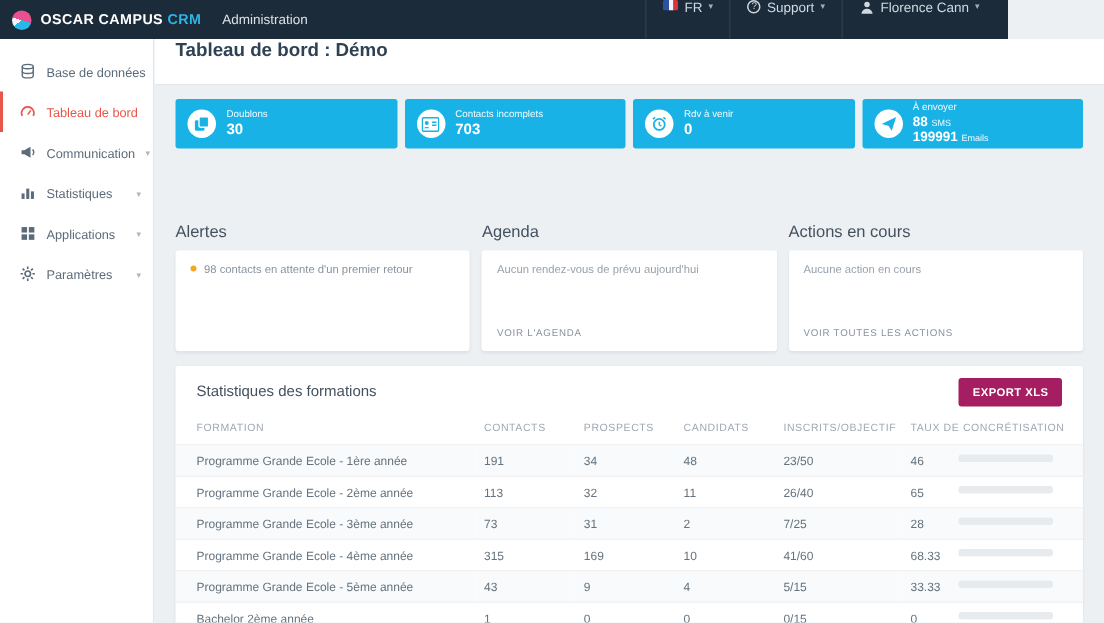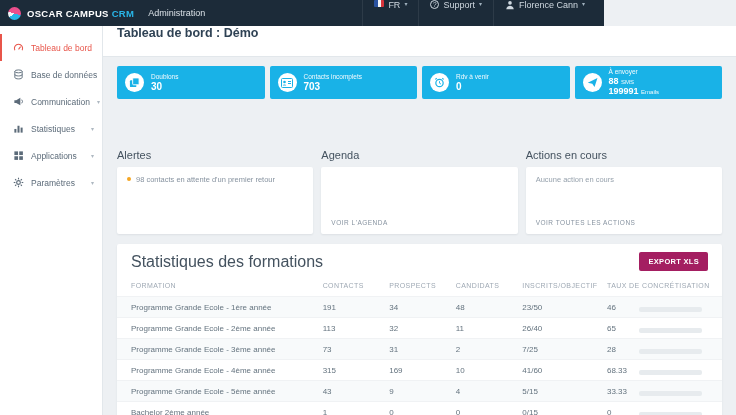--- a/index.html
+++ b/index.html
@@ -1,20 +1,20 @@
 <!DOCTYPE html>
 <html><head>
 <meta charset="utf-8">
 <style>
   * { margin:0; padding:0; box-sizing:border-box; }
   html,body { width:736px; height:415px; overflow:hidden; background:#edf0f3;
     font-family:"Liberation Sans", sans-serif; }
 
   
-  .topbar { position:absolute; left:0; top:0; width:604px; height:26px; background:#1c2b39;
+  .topbar { position:absolute; left:0; top:0; width:672px; height:26px; background:#1c2b39;
     display:flex; align-items:center; color:#cfd8e0; font-size:9px; z-index:5; }
   .brand { display:flex; align-items:center; gap:6px; padding-left:8px; min-width:103px; cursor:pointer; }
   .logo-dot { width:13px; height:13px; border-radius:50%;
     background:conic-gradient(#ec4f8d 0 30%, #29b6e8 30% 65%, #f2f5f7 65% 80%, #ec4f8d 80%); }
   .brand-text { color:#fff; font-weight:bold; font-size:9.5px; letter-spacing:.3px; white-space:nowrap; }
   .brand-crm { color:#29b6e8; }
   .topnav-item { margin-left:14px; color:#d9e0e6; cursor:pointer; }
   .topbar-right { margin-left:auto; display:flex; align-items:center; gap:0; padding-right:8px; }
   .tb-item { display:flex; gap:4px; padding:0 11px; cursor:pointer;
     border-left:1px solid rgba(255,255,255,.08); height:26px; }
@@ -60,32 +60,32 @@
     padding:8px 10px; box-shadow:0 1px 2px rgba(31,45,61,.08); }
   .alert-item { display:flex; gap:5px; font-size:7.5px; color:#8793a0; line-height:1.3; cursor:pointer; }
   .alert-dot { width:4px; height:4px; border-radius:50%; background:#f5a623; flex:none; margin-top:2px; }
   .empty-text { font-size:7.5px; color:#97a2ad; }
   .panel-link { position:absolute; left:10px; bottom:8px; font-size:6.5px; letter-spacing:.5px;
     color:#8793a0; cursor:pointer; }
 
   
   .table-card { background:#fff; border-radius:2px; box-shadow:0 1px 2px rgba(31,45,61,.08); }
   .table-head-row { display:flex; align-items:center; padding:8px 14px 7px; }
-  .table-title { font-size:16px; color:#44525f; }
+  .table-title { font-size:10px; color:#44525f; }
   .export-btn { margin-left:auto; background:#a41e61; color:#fff; border:none; font-size:7.5px;
     font-weight:bold; letter-spacing:.3px; padding:5px 9px; border-radius:2px; cursor:pointer;
     font-family:"Liberation Sans", sans-serif; }
   table { width:100%; border-collapse:collapse; table-layout:fixed; }
   th { text-align:left; font-size:7px; font-weight:normal; color:#9fa9b4; letter-spacing:.4px;
     padding:4px 6px 7px; white-space:nowrap; overflow:hidden; }
   td { font-size:8px; color:#64737f; padding:5.5px 6px; border-top:1px solid #f0f2f4;
     white-space:nowrap; overflow:hidden; }
   th:first-child, td:first-child { padding-left:14px; }
   tbody tr:nth-child(odd) { background:#f8fafb; }
-  .taux-cell { display:flex; align-items:flex-end; gap:6px; padding-right:14px; }
+  .taux-cell { display:flex; align-items:flex-start; gap:6px; padding-right:14px; }
   .taux-num { min-width:26px; font-size:8px; color:#64737f; }
   .bar-track { flex:1; height:5px; background:#e7ebee; border-radius:2px; overflow:hidden; }
   .bar-fill { height:100%; width:0; background:#2f9fdb; border-radius:2px; }
 </style>
 </head>
 <body>
 
 <div class="topbar">
   <div class="brand">
     <span class="logo-dot"></span>
@@ -112,34 +112,34 @@
           <circle cx="6" cy="3.5" r="2.2" fill="#cfd8e0"></circle>
           <path d="M1.5 11c.4-3 3-4 4.5-4s4.1 1 4.5 4z" fill="#cfd8e0"></path>
         </svg>
       <span>Florence Cann</span>
       <span class="caret">▾</span>
     </div>
   </div>
 </div>
 
 <div class="sidebar">
-  <div class="side-item active">
-    <svg viewBox="0 0 12 12">
-        <path d="M2 9a4.5 4.5 0 1 1 8 0" fill="none" stroke="currentColor" stroke-width="1.2"></path>
-        <line x1="6" y1="8" x2="8.3" y2="5" stroke="currentColor" stroke-width="1.1"></line>
-      </svg>
-    <span>Tableau de bord</span>
-  </div>
   <div class="side-item">
     <svg viewBox="0 0 12 12">
         <ellipse cx="6" cy="2.6" rx="4" ry="1.6" fill="none" stroke="currentColor"></ellipse>
         <path d="M2 2.6v6.6c0 .9 1.8 1.6 4 1.6s4-.7 4-1.6V2.6" fill="none" stroke="currentColor"></path>
         <path d="M2 6c0 .9 1.8 1.6 4 1.6S10 6.9 10 6" fill="none" stroke="currentColor"></path>
       </svg>
     <span>Base de données</span>
+  </div>
+  <div class="side-item active">
+    <svg viewBox="0 0 12 12">
+        <path d="M2 9a4.5 4.5 0 1 1 8 0" fill="none" stroke="currentColor" stroke-width="1.2"></path>
+        <line x1="6" y1="8" x2="8.3" y2="5" stroke="currentColor" stroke-width="1.1"></line>
+      </svg>
+    <span>Tableau de bord</span>
   </div>
   <div class="side-item">
     <svg viewBox="0 0 12 12">
         <path d="M1.5 4.5v3h2L8 10V2L3.5 4.5z" fill="currentColor"></path>
         <path d="M9.5 4a3 3 0 0 1 0 4" fill="none" stroke="currentColor"></path>
       </svg>
     <span>Communication</span>
     <span class="side-caret">▾</span>
   </div>
   <div class="side-item">
@@ -249,20 +249,21 @@
         <div class="panel-card">
           <div class="alert-item">
             <span class="alert-dot"></span>
             <span>98 contacts en attente d'un premier retour</span>
           </div>
         </div>
       </div>
       <div class="panel">
         <div class="panel-title">Agenda</div>
         <div class="panel-card">
+          <div class="empty-text">Aucun rendez-vous de prévu aujourd'hui</div>
           <div class="panel-link">VOIR L'AGENDA</div>
         </div>
       </div>
       <div class="panel">
         <div class="panel-title">Actions en cours</div>
         <div class="panel-card">
           <div class="empty-text">Aucune action en cours</div>
           <div class="panel-link">VOIR TOUTES LES ACTIONS</div>
         </div>
       </div>

